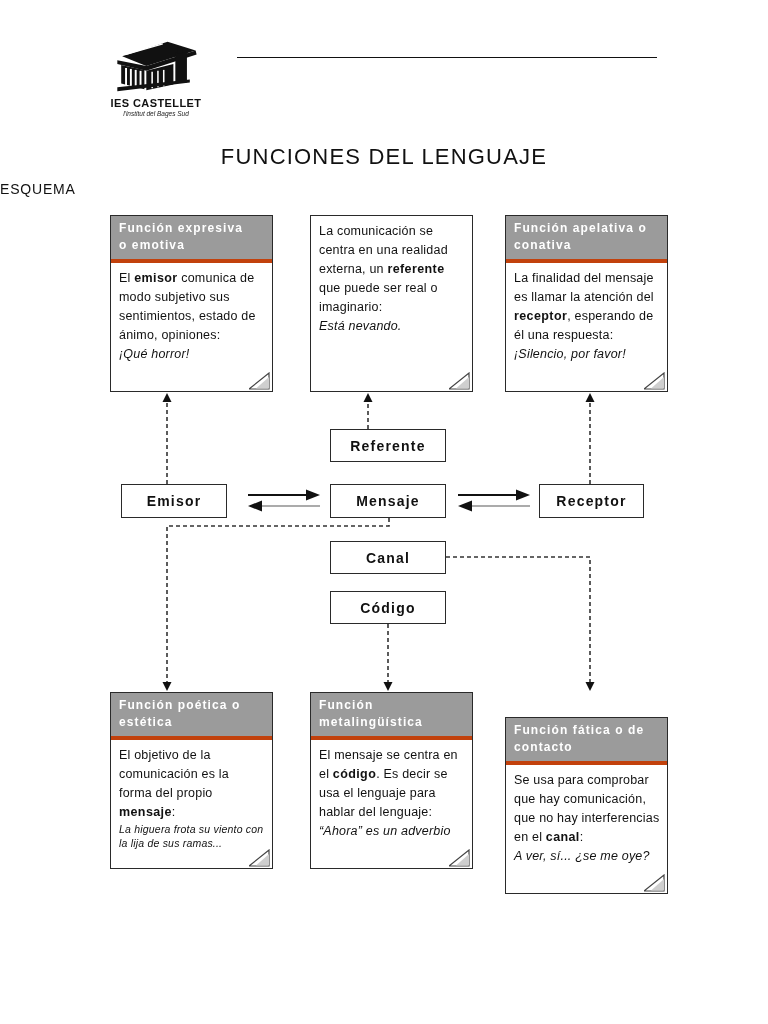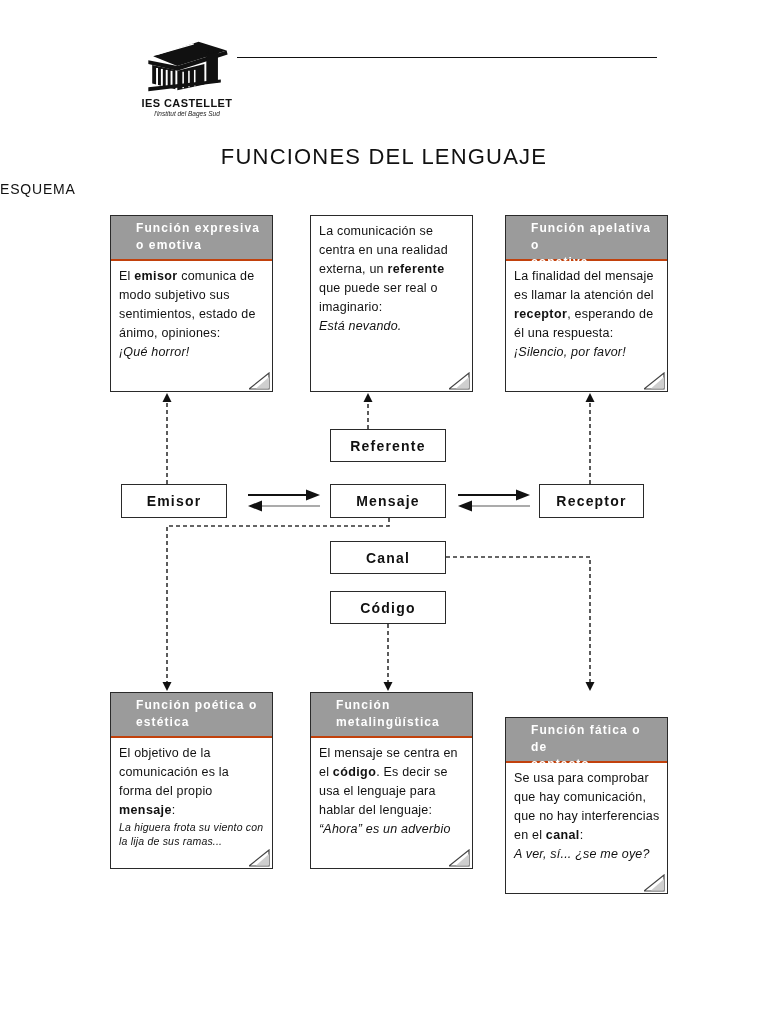--- a/index.html
+++ b/index.html
@@ -1,42 +1,42 @@
 <!DOCTYPE html>
 <html><head>
 <meta charset="utf-8">
 <style>
   html,body{margin:0;padding:0;background:#fff;}
   .page{position:relative;width:768px;height:1024px;background:#fff;overflow:hidden;
         font-family:"Liberation Sans","DejaVu Sans",sans-serif;color:#111;}
 
   
-  .logo{position:absolute;left:108px;top:38px;width:96px;text-align:center;margin-left:31px;}
+  .logo{position:absolute;left:108px;top:38px;width:96px;text-align:center;}
   .logo svg{display:block;margin:0 auto;}
   .logo-title{font-size:11px;font-weight:bold;letter-spacing:.4px;margin-top:1px;}
   .logo-sub{font-size:6.5px;font-style:italic;color:#222;margin-top:1px;}
 
   .hdr-right{position:absolute;left:237px;top:55px;width:420px;text-align:right;}
   .hdr-course{font-size:17.5px;letter-spacing:.4px;white-space:nowrap;}
   .hdr-rule{border-top:1.6px solid #111;margin-top:2px;}
   .hdr-subject{display:inline-block;font-size:12px;font-weight:bold;letter-spacing:.6px;
                padding:2px 0 2px 0;border-bottom:1.6px solid #111;white-space:nowrap;}
 
   
   .doc-title{position:absolute;left:0;top:144px;width:768px;text-align:center;
              font-size:22px;letter-spacing:1.2px;}
   .doc-sub{position:absolute;left:0;top:181px;width:768px;text-align:left;
            font-size:14px;letter-spacing:.8px;}
 
   
   .note{position:absolute;width:163px;height:177px;background:#fff;
         border:1px solid #2a2a2a;box-sizing:border-box;}
   .note-header{background:#9b9b9b;color:#fff;font-weight:bold;font-size:12px;
-               line-height:17px;letter-spacing:1.1px;padding:4px 8px 5px 25px;
-               border-bottom:2px solid #c2410c;height:34px;}
+               line-height:17px;letter-spacing:1.1px;padding:4px 8px 5px 8px;
+               border-bottom:4px solid #c2410c;height:34px;}
   .note-body{padding:6px 7px 0 8px;font-size:12.5px;line-height:19px;letter-spacing:.2px;}
   .note-body b{letter-spacing:.4px;}
   .note-example{font-style:italic;}
   .note-example.small{font-size:10.5px;line-height:14px;}
   .fold{position:absolute;right:1px;bottom:1px;}
 
   
   .nbox{position:absolute;background:#fff;border:1.6px solid #2a2a2a;box-sizing:border-box;
         display:flex;align-items:center;justify-content:center;
         font-size:14px;font-weight:bold;letter-spacing:1.2px;}

